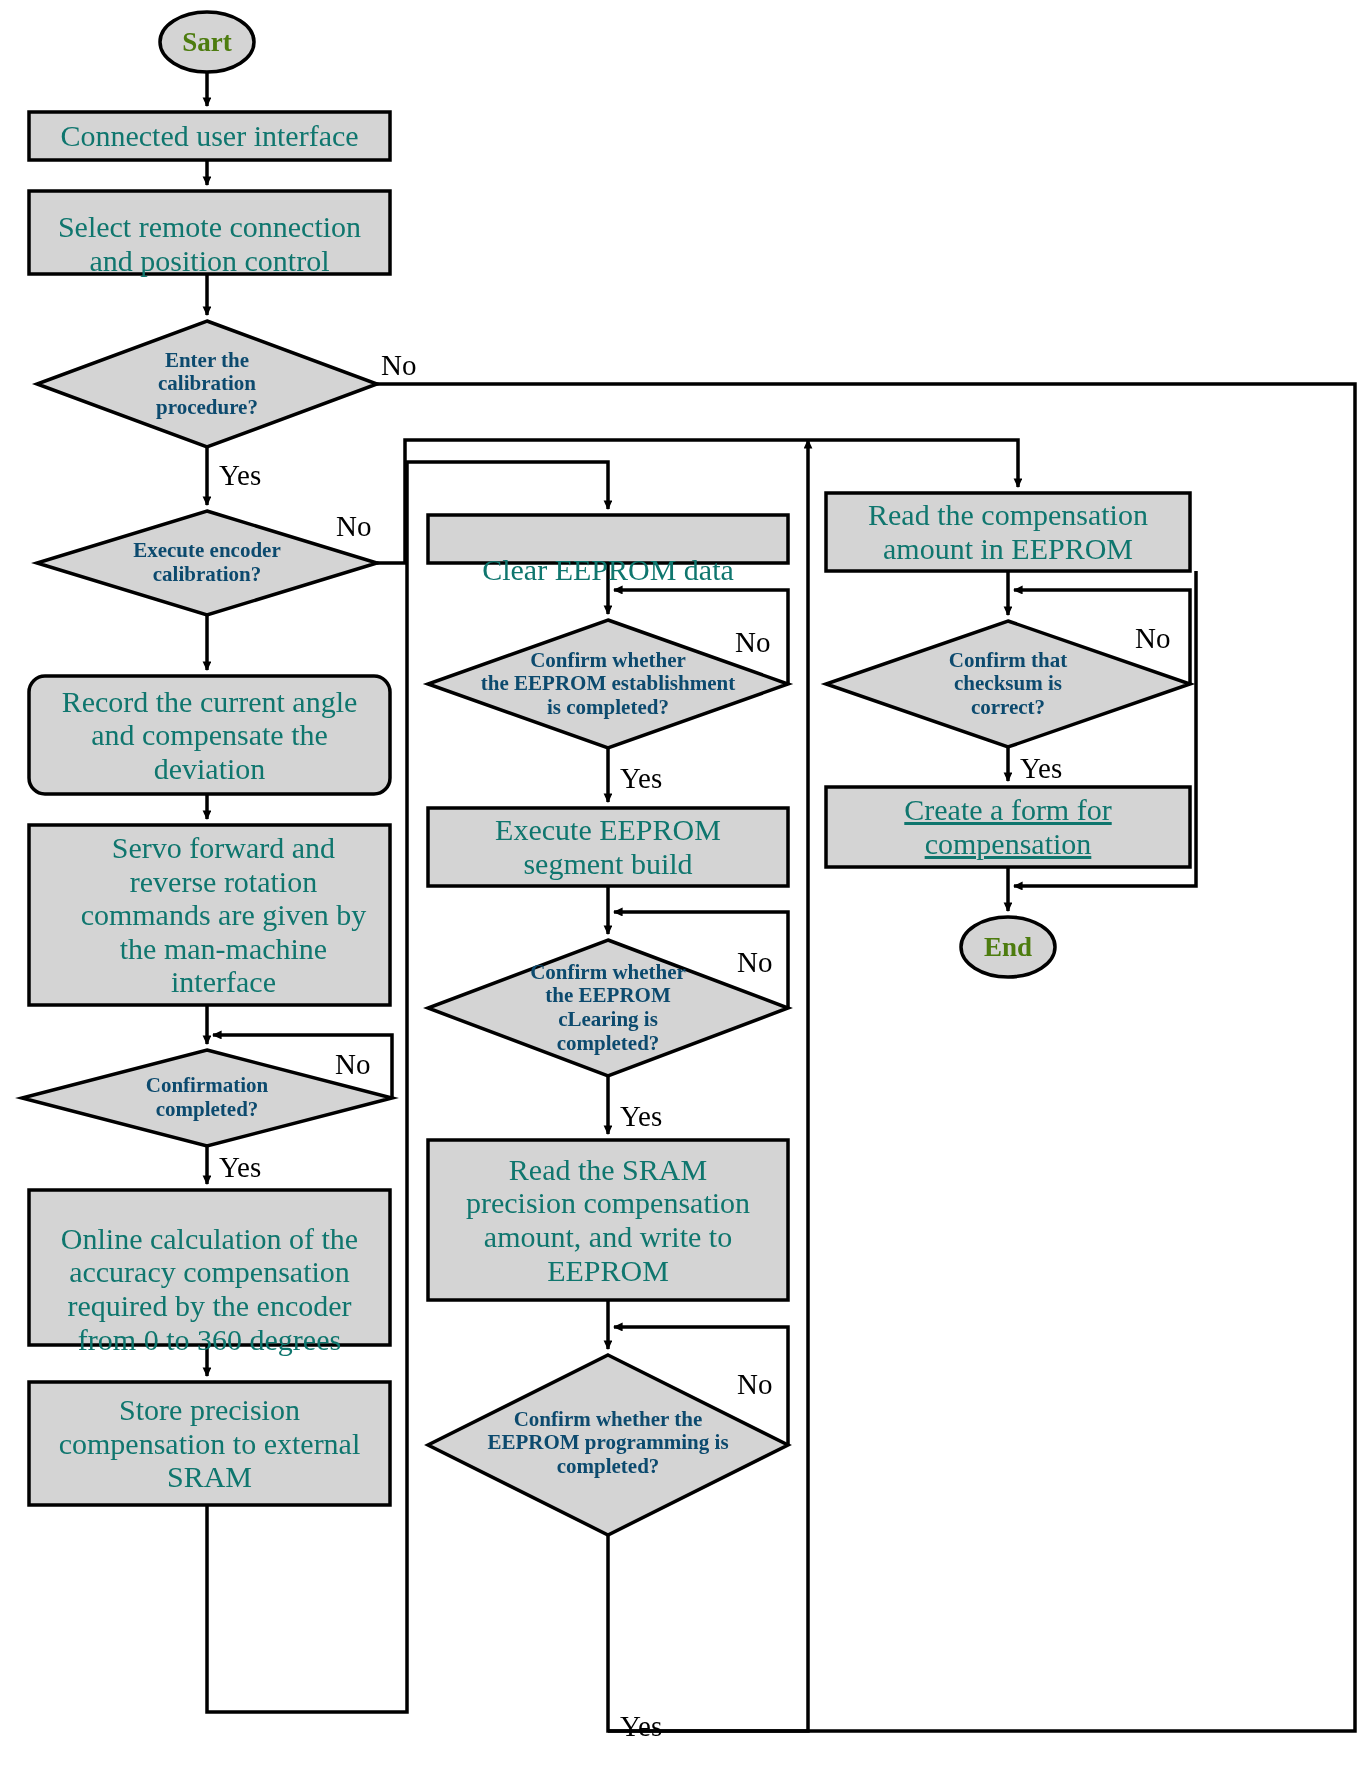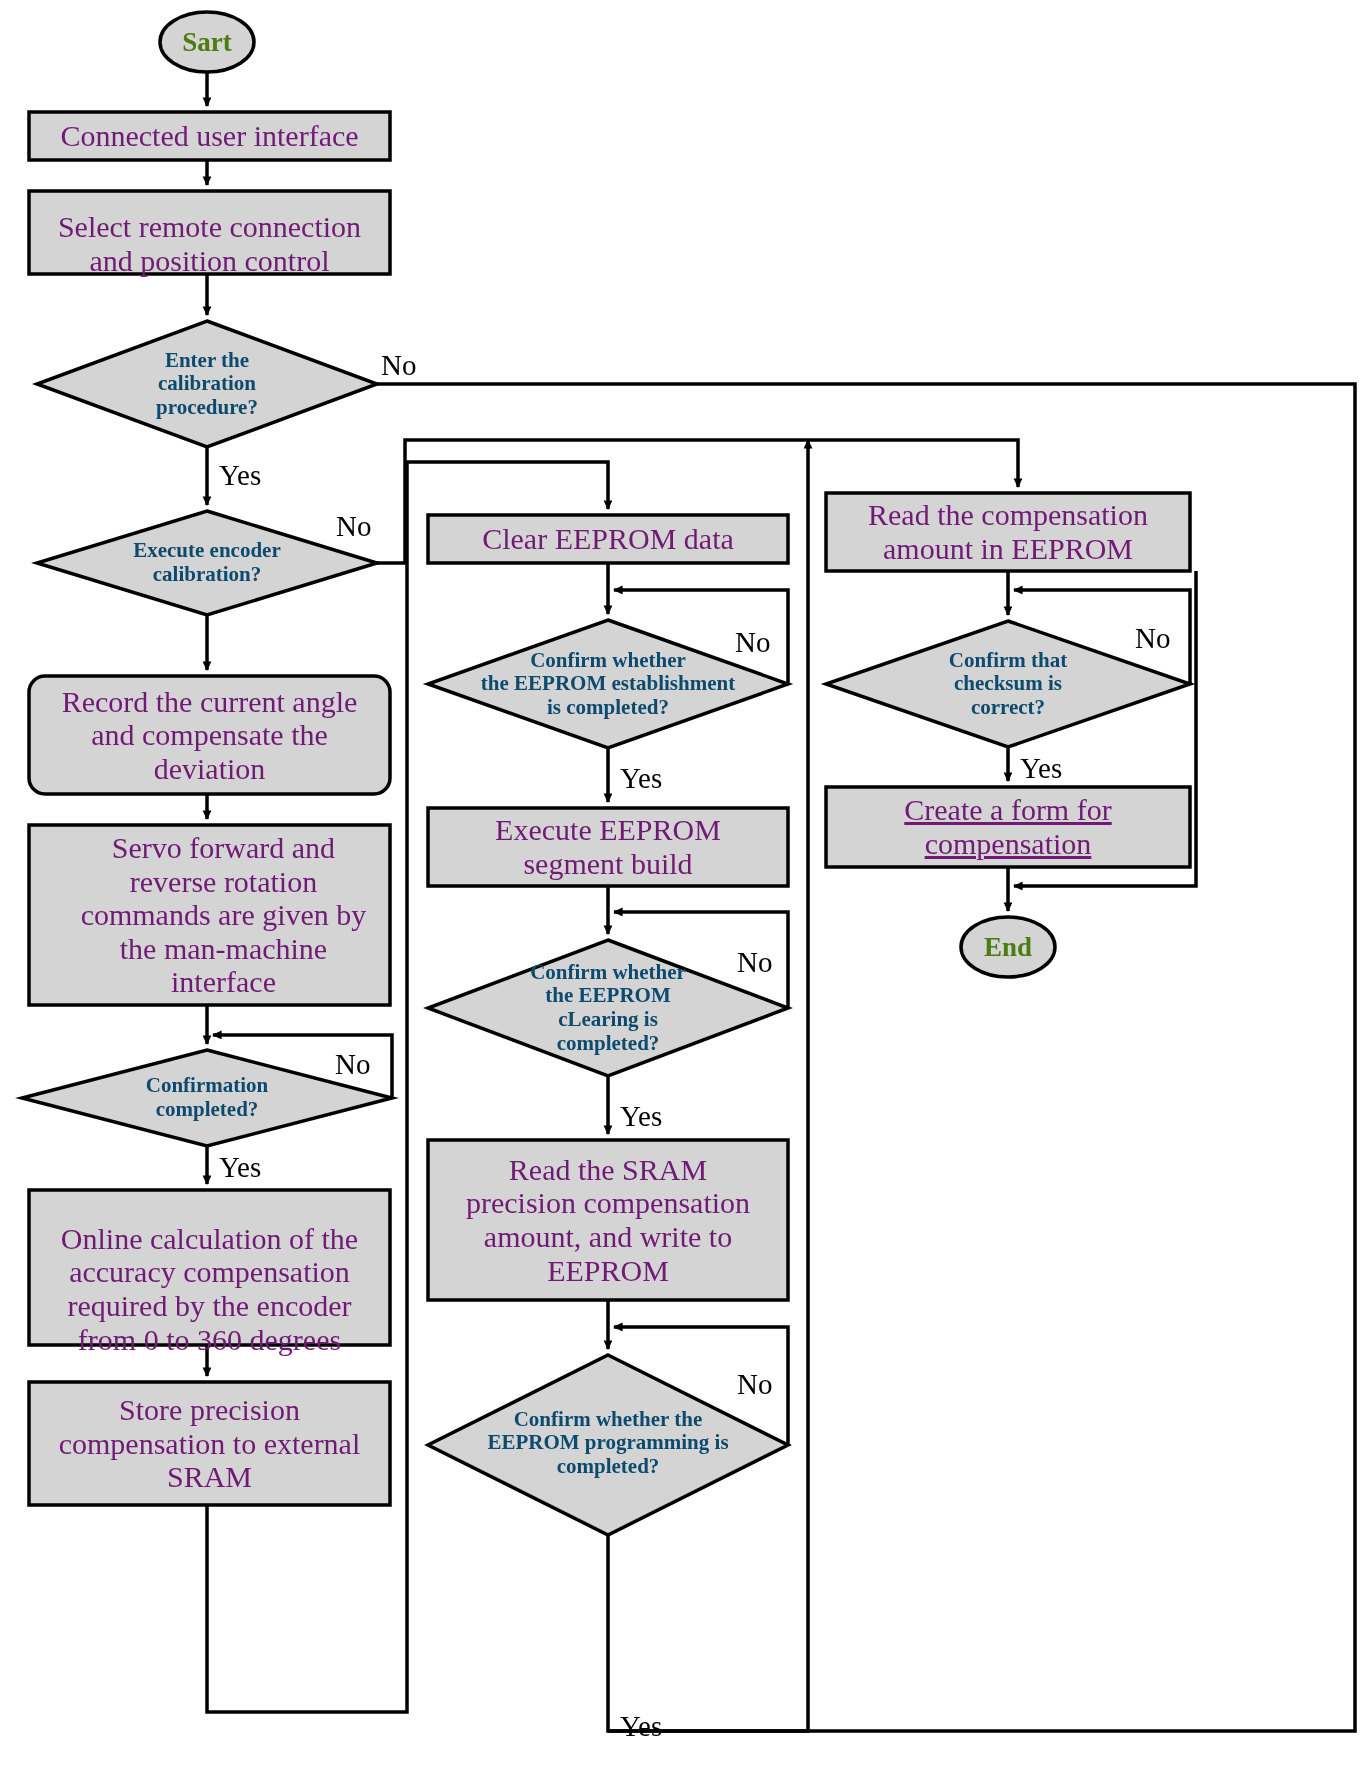--- a/index.html
+++ b/index.html
@@ -3,21 +3,21 @@
 <meta charset="utf-8">
 <style>
   html,body{margin:0;padding:0;background:#ffffff;}
   body{font-family:"Liberation Serif", serif;}
   #canvas{position:relative;width:1372px;height:1769px;background:#fff;overflow:hidden;}
   svg{display:block;}
   .nodeText{
     position:absolute;display:flex;align-items:center;justify-content:center;
     text-align:center;line-height:1.12;pointer-events:none;
   }
-  .proc{font-family:"Liberation Serif", serif;font-size:30px;color:#701a75;}
+  .proc{font-family:"Liberation Serif", serif;font-size:30px;color:#0f766e;}
   .dec{font-family:"Liberation Serif", serif;font-size:21px;font-weight:bold;color:#0c4a6e;}
   .term{font-family:"Liberation Serif", serif;font-size:27px;font-weight:bold;color:#4d7c0f;}
   .edgeLbl{position:absolute;font-family:"Liberation Serif", serif;font-size:29px;color:#000;white-space:nowrap;}
 </style>
 </head>
 <body>
 
 <div id="canvas">
 
   <svg width="1372" height="1769" viewBox="0 0 1372 1769">
@@ -156,21 +156,21 @@
 
   <div class="nodeText proc" style="left:33px;top:1192px;width:353px;height:150px;white-space:pre-line;margin-top:22px;">Online calculation of the
 accuracy compensation
 required by the encoder
 from 0 to 360 degrees</div>
 
   <div class="nodeText proc" style="left:33px;top:1385px;width:353px;height:117px;white-space:pre-line;">Store precision
 compensation to external
 SRAM</div>
 
-  <div class="nodeText proc" style="left:434px;top:517px;width:348px;height:44px;">Clear EEPROM data</div>
+  <div class="nodeText proc" style="left:434px;top:548px;width:348px;height:44px;">Clear EEPROM data</div>
 
   <div class="nodeText dec" style="left:443px;top:650px;width:330px;height:68px;white-space:pre-line;">Confirm whether
 the EEPROM establishment
 is completed?</div>
 
   <div class="nodeText proc" style="left:434px;top:811px;width:348px;height:72px;white-space:pre-line;">Execute EEPROM
 segment build</div>
 
   <div class="nodeText dec" style="left:468px;top:960px;width:280px;height:96px;white-space:pre-line;">Confirm whether
 the EEPROM

